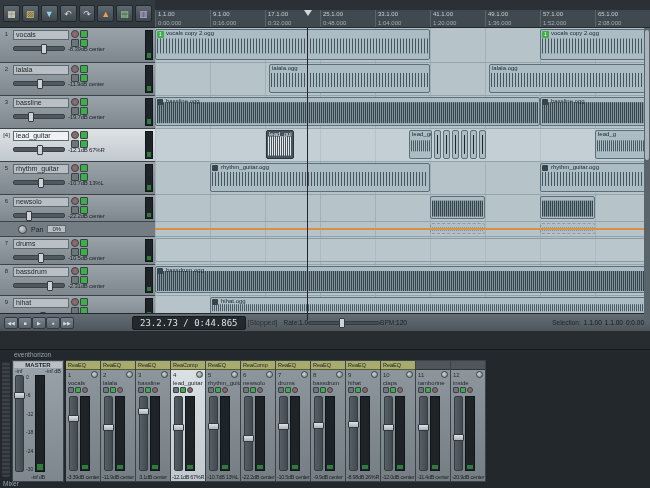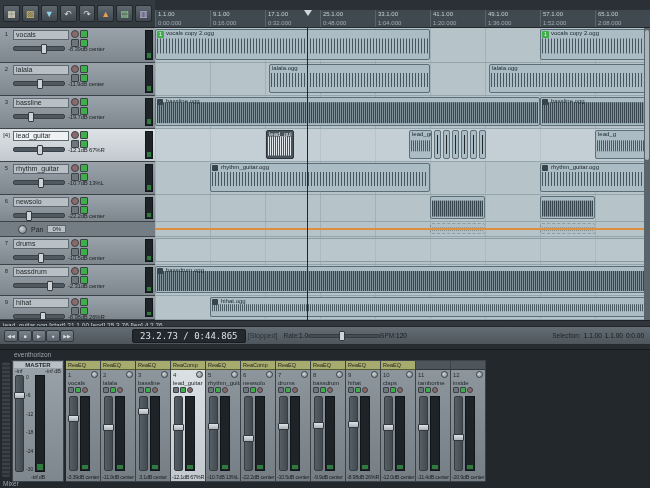--- a/index.html
+++ b/index.html
@@ -75,21 +75,21 @@
   .item.tick { width:7px; }
   .tickline { position:absolute; left:45%; top:15%; bottom:15%; width:1px; background:#20282e; }
   .env-line { position:absolute; left:0; right:0; top:6px; height:2px; background:#dc8f3e; z-index:3; }
   .cursor { position:absolute; top:0; bottom:0; left:152px; width:1px; background:#20262b; z-index:6; }
   .vscroll { position:absolute; right:0; top:28px; width:6px; height:292px; background:#5a646b; z-index:7; }
   .vscroll .thumb { position:absolute; left:1px; right:1px; top:2px; height:130px; background:#aab4bb; border-radius:2px; }
 
   
   #statusbar { position:absolute; left:0; top:320px; width:650px; height:11px; background:#30363b;
                border-top:1px solid #1f2427; font-size:6.5px; color:#c3cdd3; line-height:10px; padding-left:3px; }
-  #transport { position:absolute; left:0; top:326px; width:650px; height:18px;
+  #transport { position:absolute; left:0; top:313px; width:650px; height:18px;
                background:linear-gradient(#646d74,#4e565c); border-top:1px solid #23282c;
                display:flex; align-items:center; gap:0; padding:0 4px; }
   .tr-btn { width:14px; height:12px; background:linear-gradient(#79828a,#59626a); border:1px solid #32393f;
             border-radius:2px; color:#d6dce0; font-size:5px; display:flex; align-items:center; justify-content:center; flex:0 0 auto; }
   .tr-time { margin-left:58px; background:#23282d; color:#d9e2e8; font-family:"DejaVu Sans Mono",monospace;
              font-size:9px; padding:1px 7px; border:1px solid #171c20; border-radius:2px; white-space:nowrap; }
   .tr-state { color:#2a3237; font-size:7px; margin:0 6px 0 2px; }
   .tr-label { font-size:6.5px; color:#20272c; white-space:nowrap; }
   .tr-val { font-size:6.5px; color:#11171b; white-space:nowrap; }
   .tr-slider { position:relative; width:72px; height:4px; background:#454d53; border-radius:2px; border:1px solid #343b41; }

